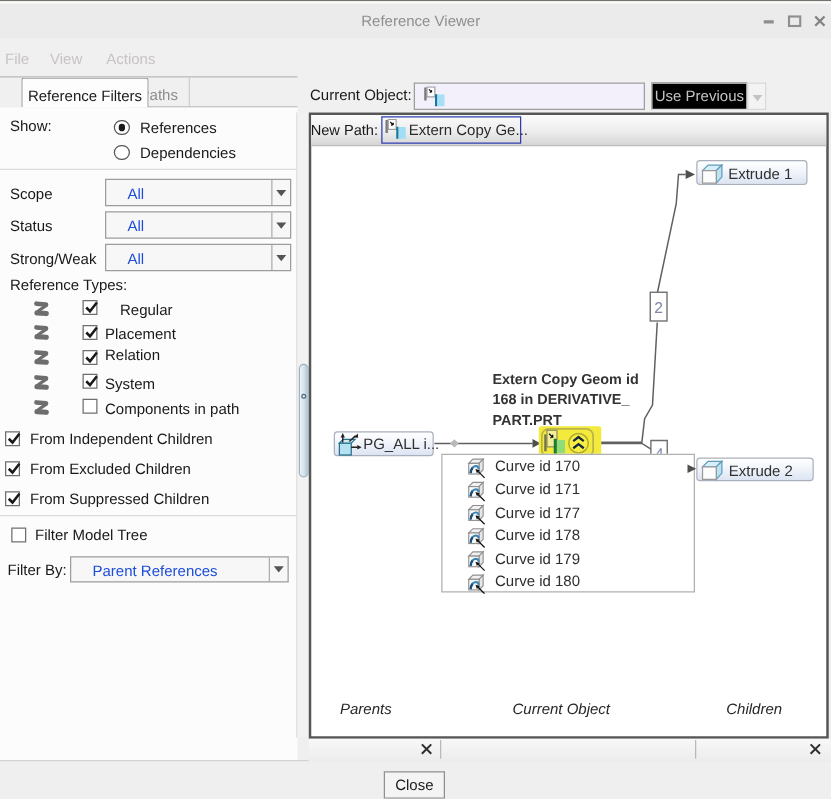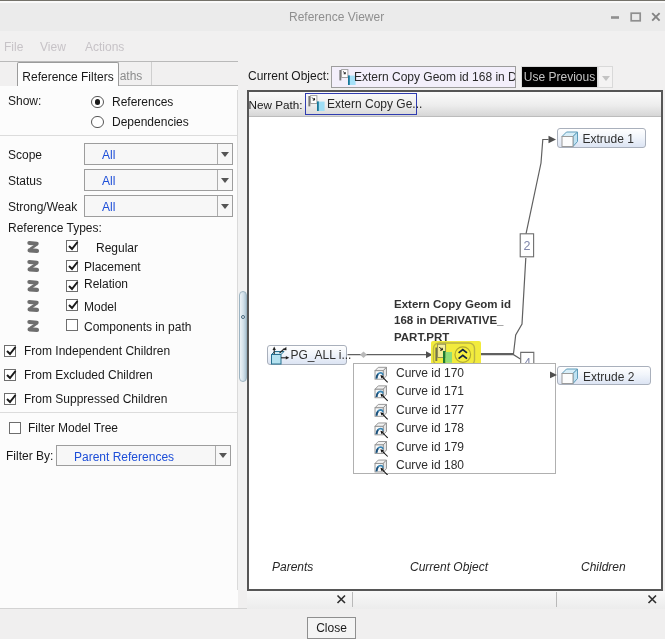--- a/index.html
+++ b/index.html
@@ -165,21 +165,21 @@
       <path d="M4.2,3 L11.8,3.6" stroke-width="3.8"></path>
       <path d="M11.8,4.5 L5.8,8.6" stroke-width="2.6"></path>
       <path d="M4.6,10.3 L12,10.8" stroke-width="4.2"></path>
     </g>
   </svg>
 <div class="abs cb" style="left:66px; top:299.4px;">
     <svg class="check" width="14" height="14" viewBox="0 0 14 14">
       <path d="M3,7 L6,10 L11.5,3" stroke="#1a1a1a" stroke-width="2" fill="none"></path>
     </svg>
   </div>
-<div class="abs lbl" style="left:84px; top:300.2px;">Model</div>
+<div class="abs lbl" style="left:84px; top:300.2px;">System</div>
 <svg class="abs" style="left:25px; top:319.1px;" width="16" height="14" viewBox="0 0 16 14">
     <g stroke="#6e6e6e" fill="none" stroke-linecap="round" stroke-linejoin="round">
       <path d="M4.2,3 L11.8,3.6" stroke-width="3.8"></path>
       <path d="M11.8,4.5 L5.8,8.6" stroke-width="2.6"></path>
       <path d="M4.6,10.3 L12,10.8" stroke-width="4.2"></path>
     </g>
   </svg>
 <div class="abs cb" style="left:66px; top:319.3px;"></div>
 <div class="abs lbl" style="left:84px; top:320.1px;">Components in path</div>
 <div class="abs cb" style="left:4px; top:344.5px;">
@@ -215,21 +215,20 @@
 
 <div class="abs" id="co_lbl">Current Object:</div>
 <div class="abs" id="co_field">
   <svg style="position:absolute; left:6.5px; top:2px;" width="17" height="17" viewBox="0 0 17 17">
     <rect x="0.4" y="1" width="1.9" height="10.4" fill="#787878"></rect>
     <rect x="2.6" y="0.6" width="6.3" height="7.9" fill="#ffffff" stroke="#9a9a9a" stroke-width="0.9"></rect>
     <path d="M4.1,2.5 L6.3,4.7 M6.3,4.7 L6.2,3.1 M6.3,4.7 L4.7,4.8" stroke="#111" stroke-width="0.9" fill="none"></path>
     <rect x="9" y="6.4" width="1.9" height="9.6" fill="#16789b"></rect>
     <rect x="10.9" y="6.6" width="5.7" height="9.4" fill="#a5e0f7"></rect>
   </svg>
-  <span class="t">Extern Copy Geom id 168 in D</span>
 </div>
 <div class="abs" id="useprev">Use Previous</div>
 <div class="abs" id="useprev2">
     <span class="arr"></span>
   </div>
 
 <div class="abs" id="canvas"></div>
 <div class="abs" id="newpathrow"></div>
 <div class="abs" id="np_lbl">New Path:</div>
 <div class="abs" id="np_item">

